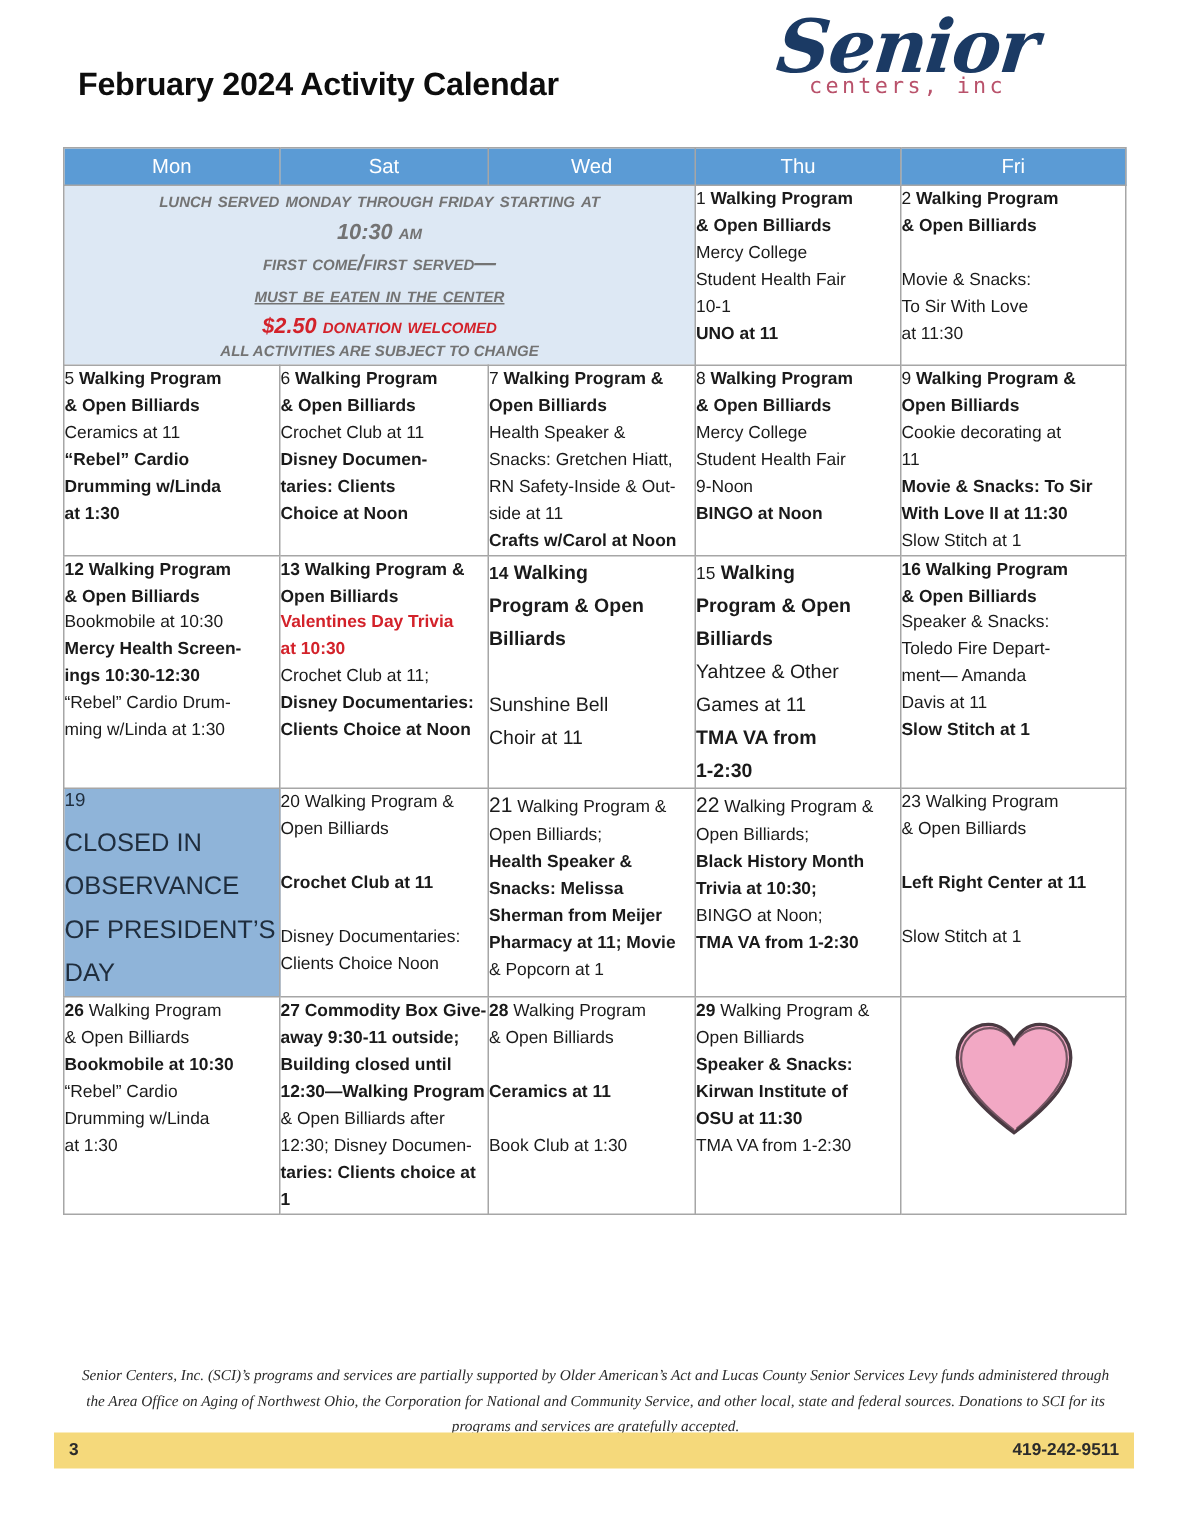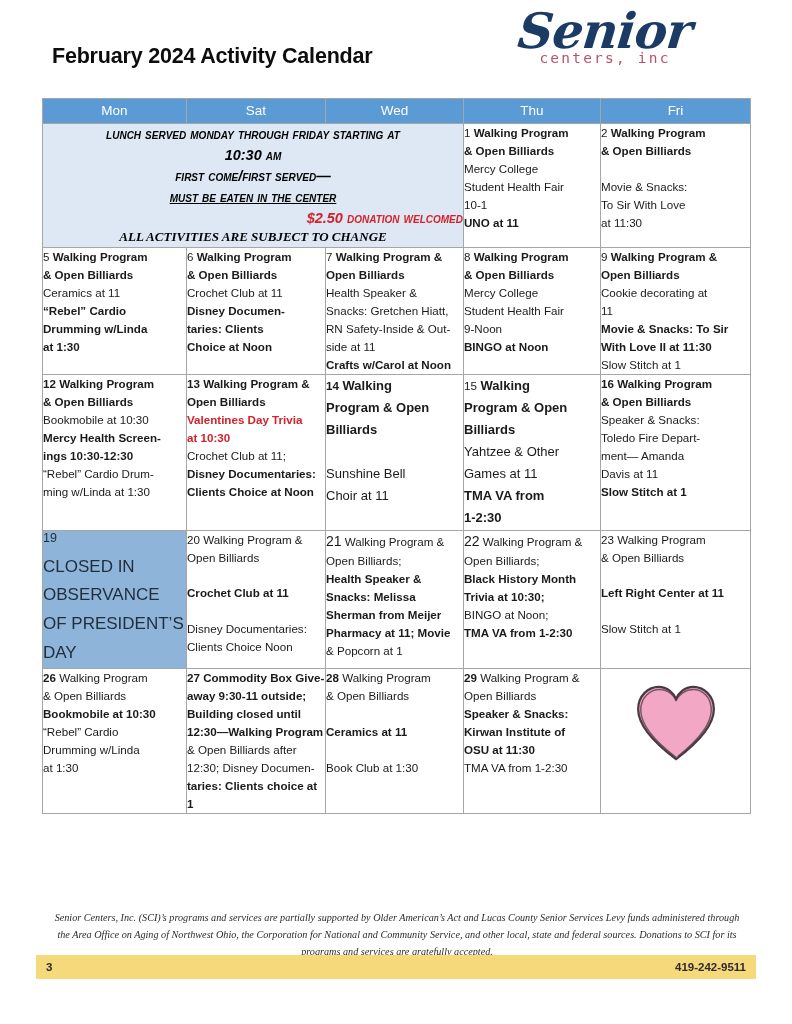--- a/index.html
+++ b/index.html
@@ -127,31 +127,30 @@
     font-size: 11.6px;
     padding: 3px 0 5px 0;
   }
 
   
   .banner-line {
     font-style: italic;
     font-weight: bold;
     font-size: 14.5px;
     line-height: 1.44;
-    color: #000000;
+    color: #737373;
     font-variant: small-caps;
     text-transform: lowercase;
   }
   .banner-line.uline { text-decoration: underline; }
-  .banner-line.money { color: #d3222a; text-align: right; }
+  .banner-line.money { color: #d3222a; }
   .banner-line.allcaps {
     font-variant: normal;
     text-transform: none;
-    font-size: 13px;
-    font-family: Liberation Serif, serif;
+    font-size: 10px;
   }
 
   
   .closed-num {
     font-size: 12.5px;
     color: #1f2d3d;
     margin-bottom: 8px;
   }
   .closed-text {
     font-size: 17px;

